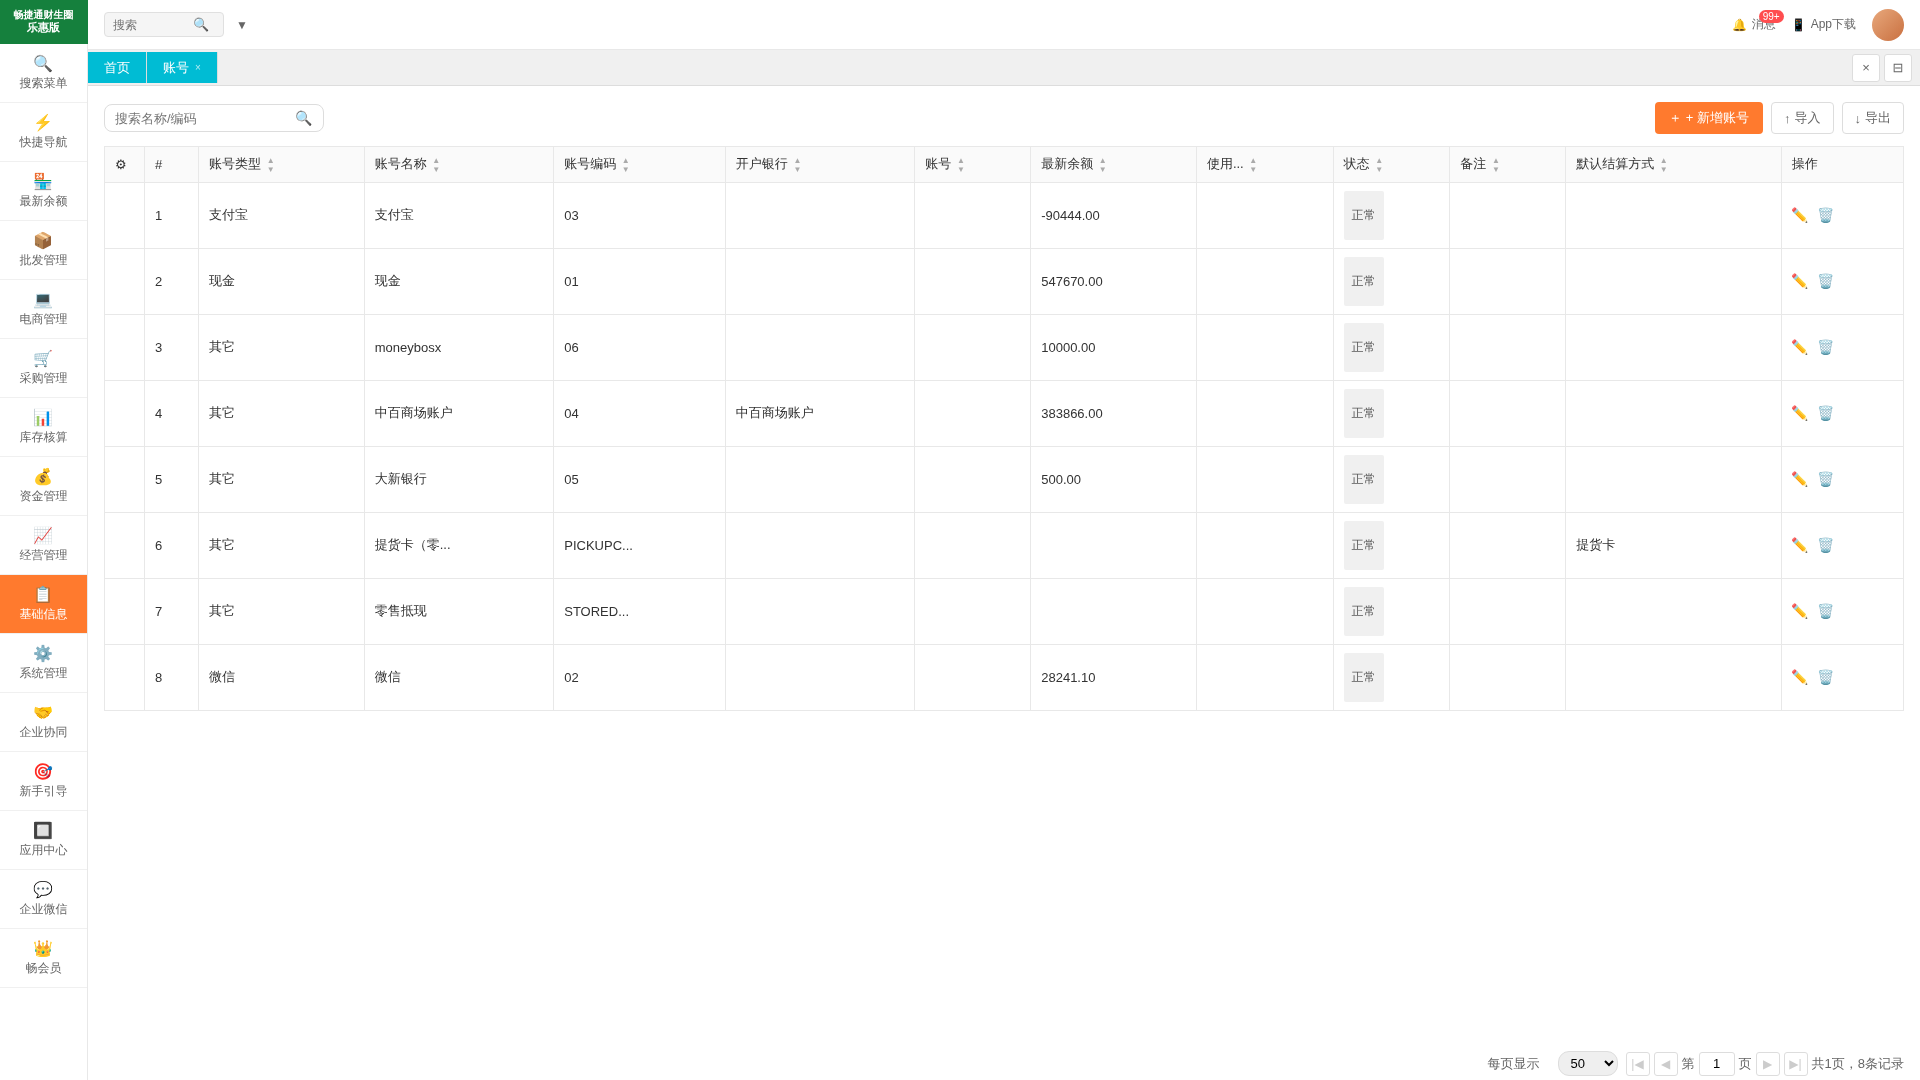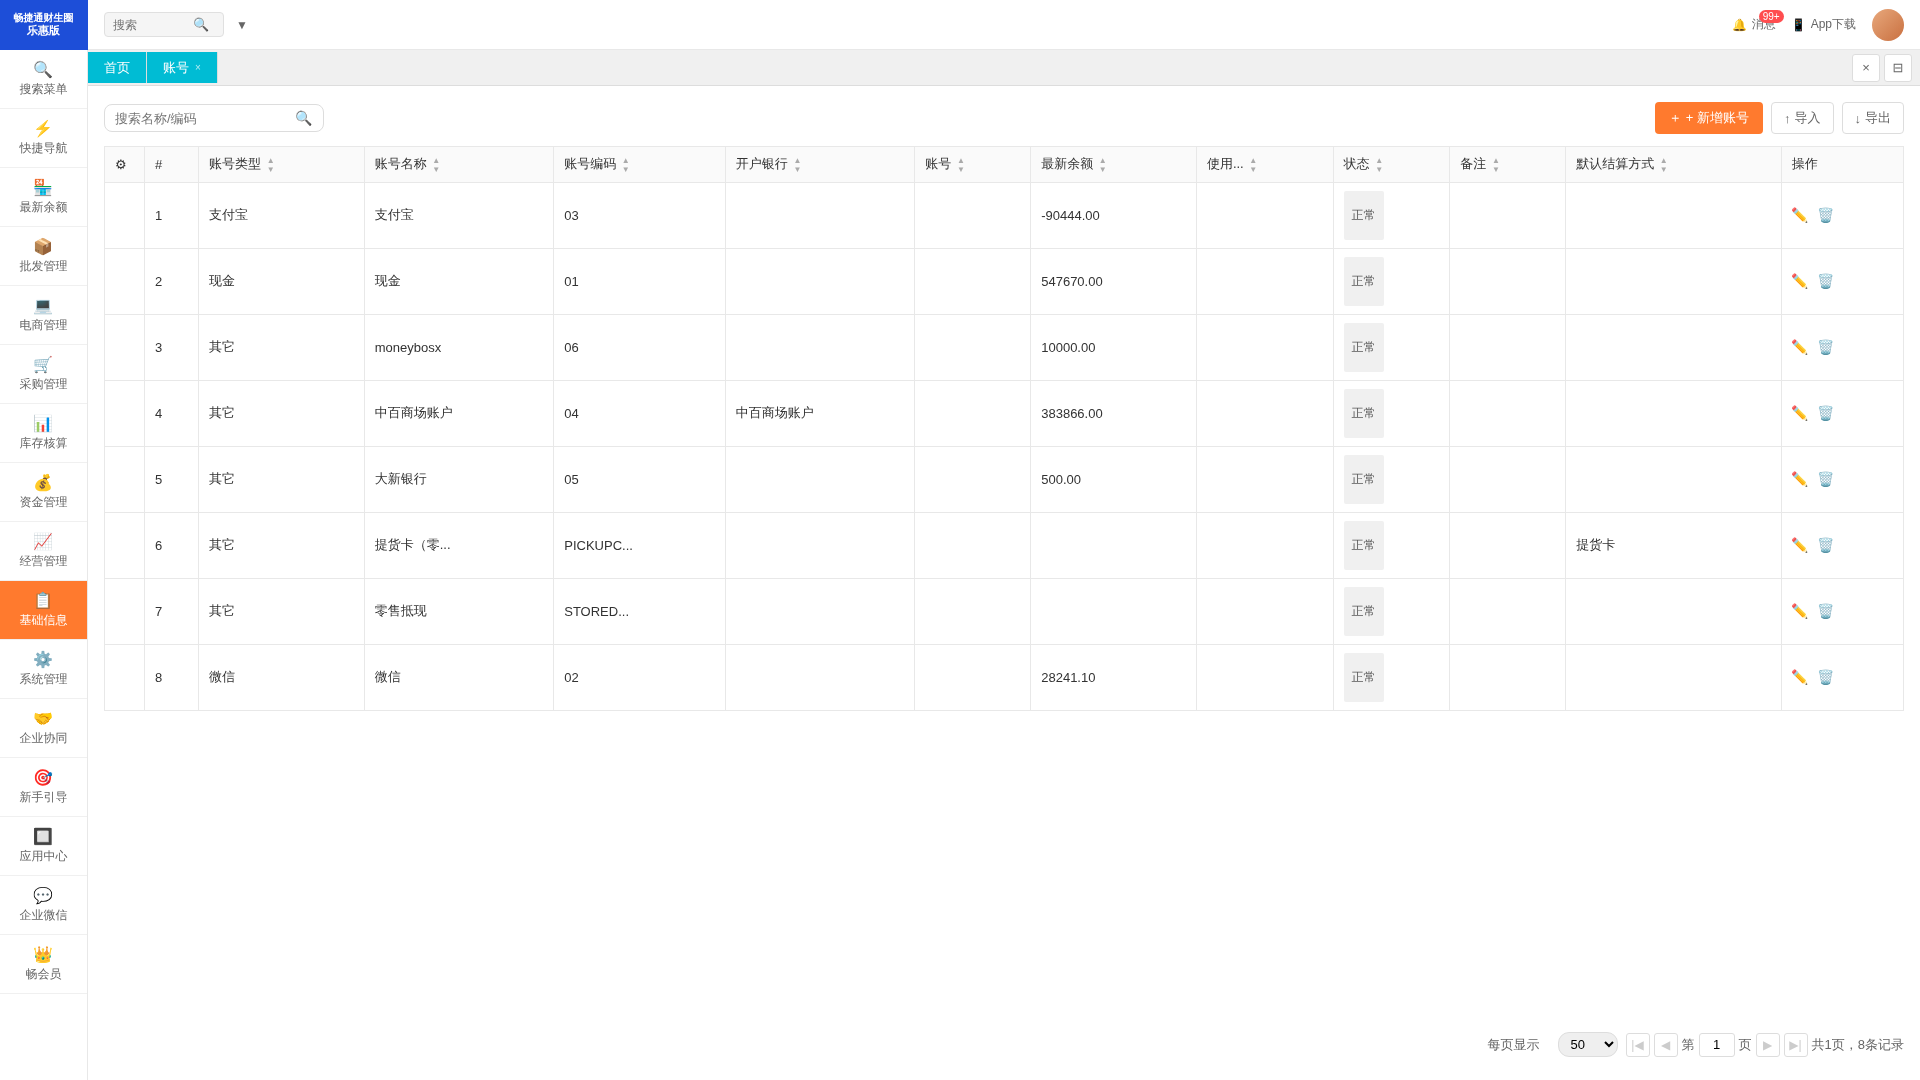--- a/index.html
+++ b/index.html
@@ -11,22 +11,22 @@
       background: #fff;
       border-right: 1px solid #e8e8e8;
       display: flex;
       flex-direction: column;
       align-items: center;
       padding-top: 0;
       flex-shrink: 0;
     }
     .sidebar-logo {
       width: 88px;
-      height: 50px;
-      background: #1d4ed8;
+      height: 44px;
+      background: #15803d;
       display: flex;
       align-items: center;
       justify-content: center;
       color: #fff;
       font-size: 11px;
       font-weight: bold;
       cursor: pointer;
     }
     .sidebar-logo-text { line-height: 1.2; text-align: center; }
     .sidebar-item {
@@ -186,21 +186,21 @@
     .status-normal { background: #f0f0f0; color: #595959; }
     .action-icons { display: flex; gap: 8px; }
     .action-icon { color: #aaa; cursor: pointer; font-size: 14px; }
 
     
     .settings-col { width: 40px; text-align: center; }
 
     
     .pagination {
       position: absolute;
-      bottom: 23px;
+      bottom: 4px;
       right: 16px;
       display: flex;
       align-items: center;
       gap: 8px;
       font-size: 13px;
       color: #666;
     }
     .page-size-select {
       display: flex;
       align-items: center;

